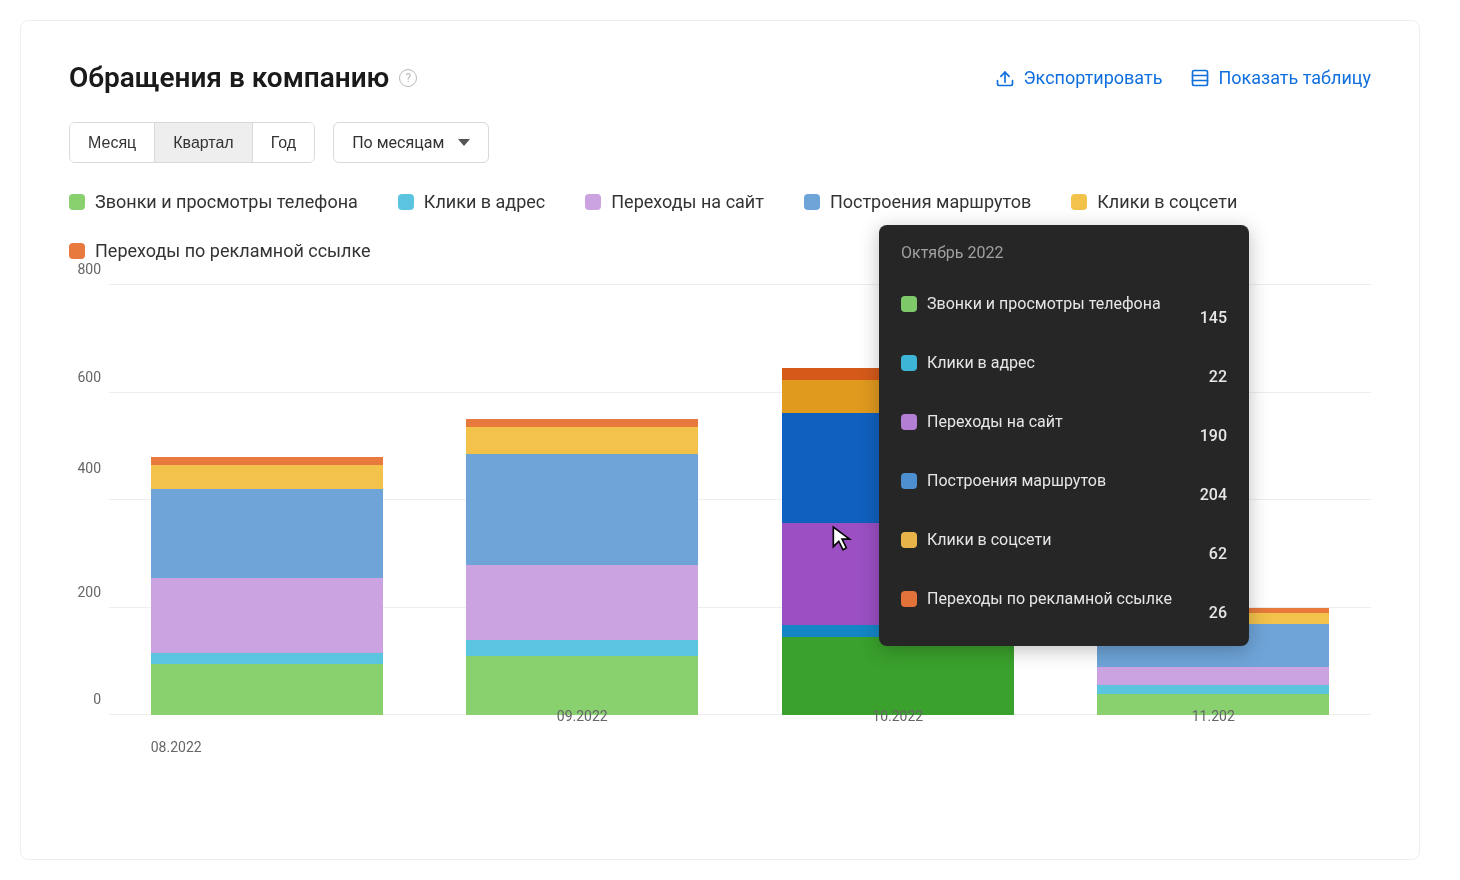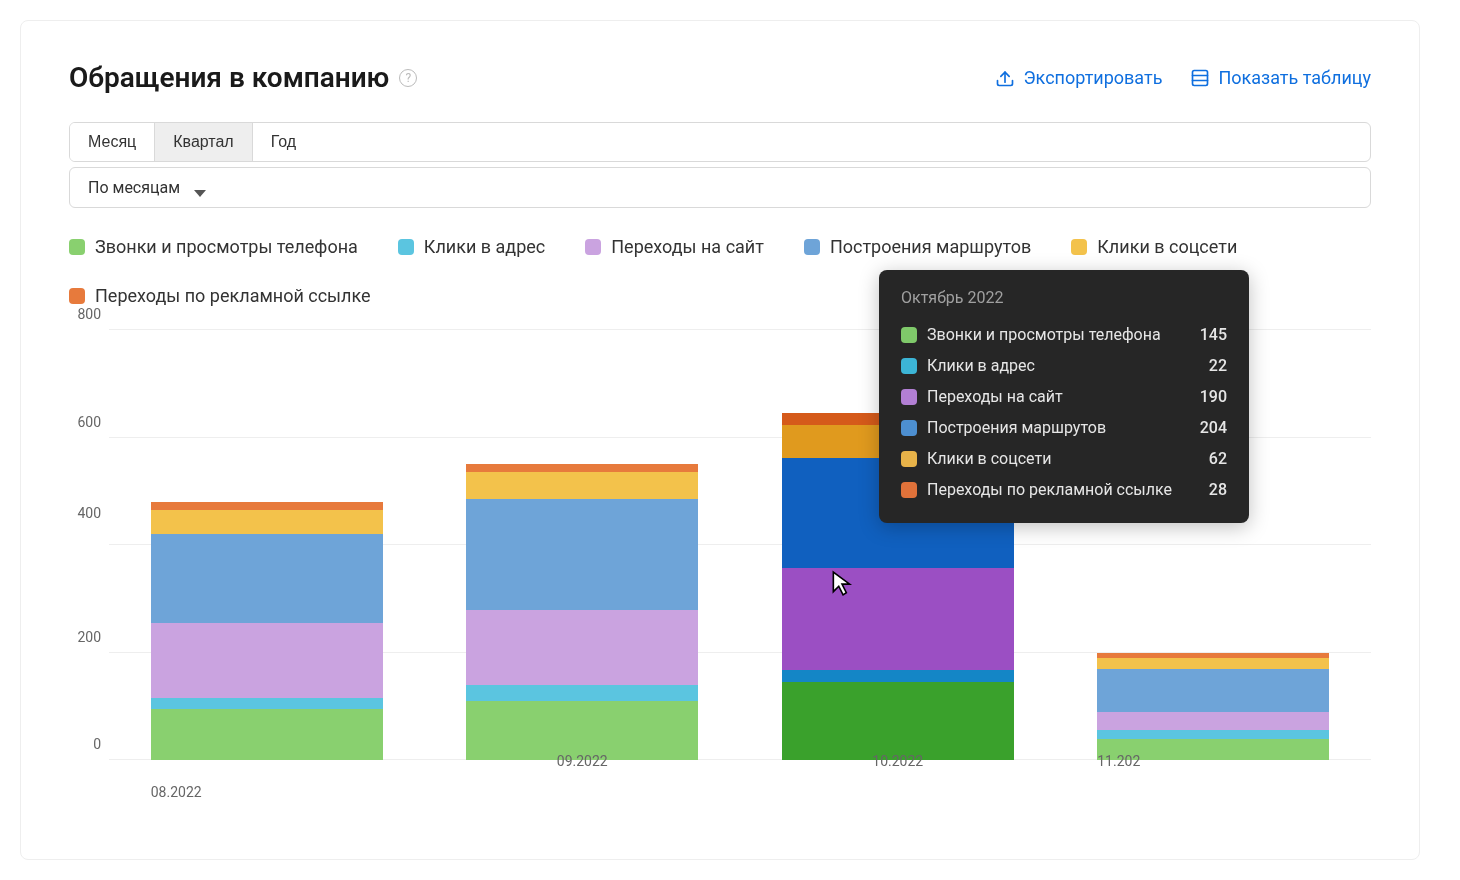--- a/index.html
+++ b/index.html
@@ -52,23 +52,22 @@
       display: flex;
       align-items: center;
       gap: 8px;
       color: #0f6fdf;
       font-size: 18px;
       cursor: pointer;
     }
     .action-link svg { flex-shrink: 0; }
     .controls-row {
       display: flex;
-      gap: 5px;
+      gap: 18px;
       margin-bottom: 28px;
-      flex-direction: column;
     }
     .segmented {
       display: flex;
       border: 1px solid #d9d9d9;
       border-radius: 6px;
       overflow: hidden;
     }
     .segmented button {
       border: none;
       background: #fff;
@@ -86,21 +85,21 @@
       gap: 10px;
       border: 1px solid #d9d9d9;
       border-radius: 6px;
       padding: 10px 18px;
       font-size: 16px;
       color: #333;
       cursor: pointer;
     }
     .dropdown {
       display: flex;
-      align-items: flex-end;
+      align-items: center;
       gap: 14px;
       border: 1px solid #d9d9d9;
       border-radius: 6px;
       padding: 10px 18px;
       font-size: 16px;
       color: #333;
       cursor: pointer;
     }
     .legend {
       display: flex;
@@ -168,21 +167,21 @@
       position: absolute;
       left: 40px;
       right: 0;
       bottom: 0;
       display: flex;
       justify-content: space-around;
       font-size: 14px;
       color: #666;
     }
     .x-labels span { width: 232px; text-align: center; }
-    .x-labels span:last-child { text-align: left; }
+    .x-labels span:last-child { text-align: center; }
     .x-labels span:first-child { text-align: left; margin-top: 31px; }
     .tooltip {
       position: absolute;
       background: #262626;
       color: #e6e6e6;
       border-radius: 8px;
       padding: 18px 22px;
       min-width: 370px;
       box-shadow: 0 4px 20px rgba(0,0,0,0.25);
     }
@@ -192,21 +191,21 @@
       margin-bottom: 12px;
     }
     .tooltip-row {
       display: flex;
       align-items: center;
       gap: 10px;
       font-size: 16px;
       padding: 6px 0;
     }
     .tooltip-row .label { flex: 1; }
-    .tooltip-row .value { font-weight: 500; }
+    .tooltip-row .value { font-weight: 500; margin-top: 28px; }
     .cursor-arrow {
       position: absolute;
       pointer-events: none;
     }
     .caret-down {
       width: 0; height: 0;
       border-left: 6px solid transparent;
       border-right: 6px solid transparent;
       border-top: 7px solid #555;
     }
@@ -360,21 +359,21 @@
             <span class="value">204</span>
           </div>
           <div class="tooltip-row">
             <span class="swatch" style="background:#e8b349"></span>
             <span class="label">Клики в соцсети</span>
             <span class="value">62</span>
           </div>
           <div class="tooltip-row">
             <span class="swatch" style="background:#e0723a"></span>
             <span class="label">Переходы по рекламной ссылке</span>
-            <span class="value">28</span>
+            <span class="value">26</span>
           </div>
         </div>
     </div>
 
     <svg class="cursor-arrow" style="left:760px; top:238px;" width="26" height="30" viewBox="0 0 24 24">
         <path d="M4 2 L4 20 L9 15 L13 23 L16 21 L12 13 L19 13 Z" fill="#fff" stroke="#000" stroke-width="1.5"></path>
       </svg>
   </div>
 
 </div>

